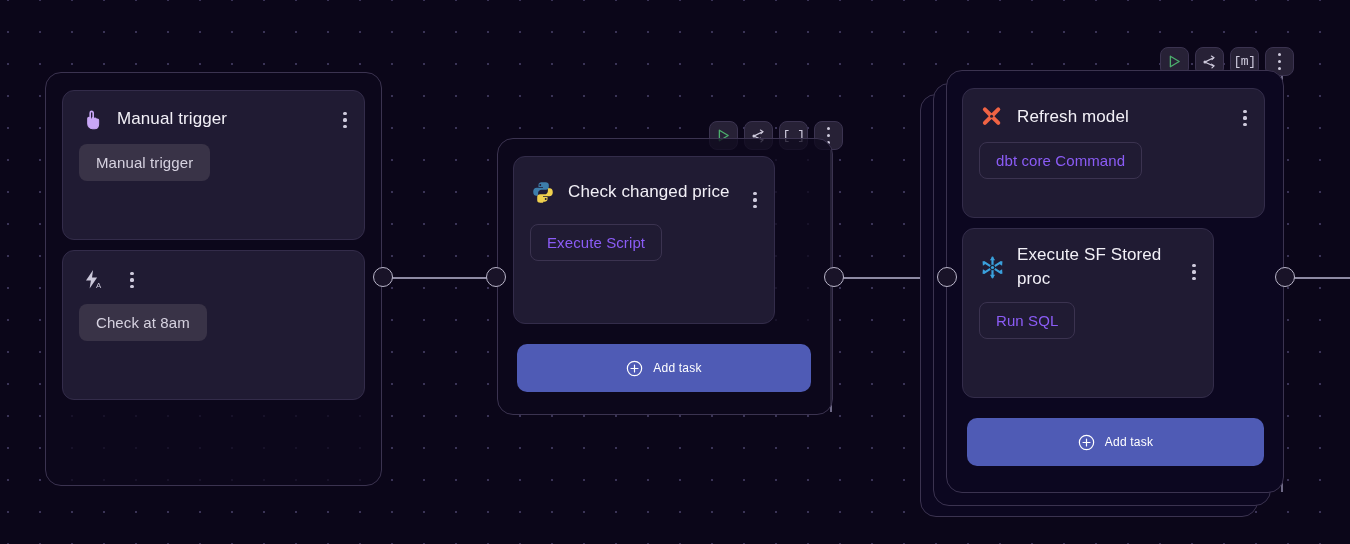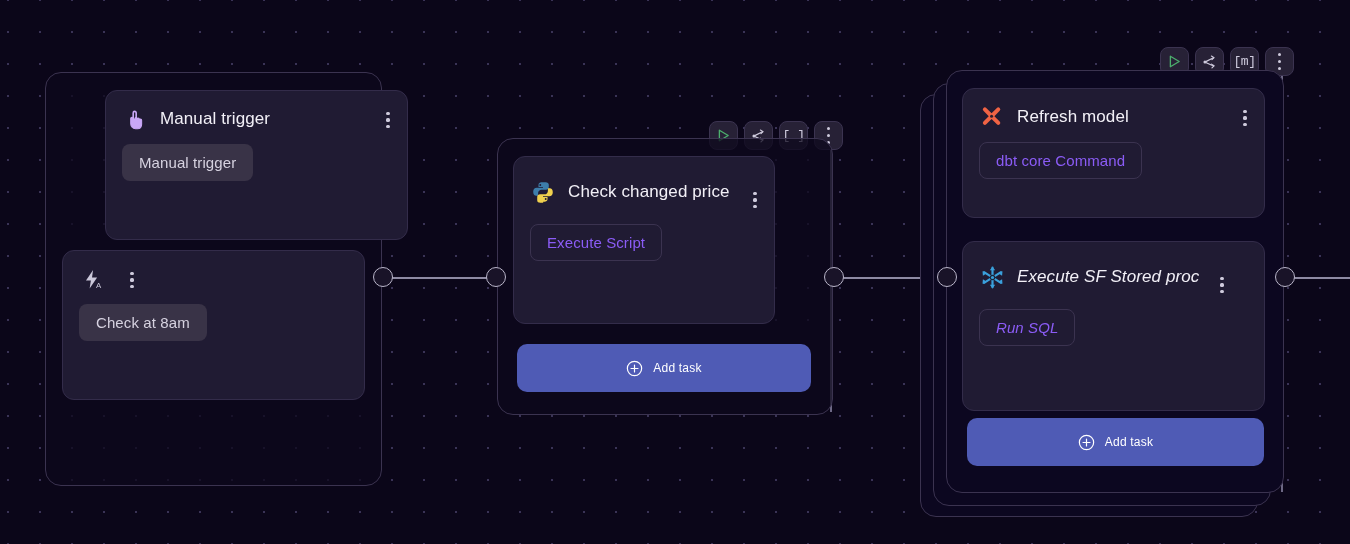--- a/index.html
+++ b/index.html
@@ -185,21 +185,21 @@
 <body>
 
 <div id="canvas">
 
   <div class="edge" style="left:383px; top:277px; width:114px;"></div>
   <div class="edge" style="left:834px; top:277px; width:114px;"></div>
   <div class="edge" style="left:1285px; top:277px; width:66px;"></div>
 
   <div class="group" style="left:45px; top:72px; width:337px; height:414px;"></div>
 
-  <div class="card" style="left:62px; top:90px; width:303px; height:150px;margin-left:43px;">
+  <div class="card" style="left:62px; top:90px; width:303px; height:150px;">
     <div class="card-head">
       <span class="card-icon">
         <svg width="23" height="23" viewBox="0 0 24 24" aria-hidden="true">
           <path d="M9.6 11.2V5.1a1.55 1.55 0 0 1 3.1 0v5.3" fill="none" stroke="#c9a7f7" stroke-width="1.7" stroke-linecap="round"></path>
           <path d="M9.6 10.4c0-.9-2.6-1.1-2.6.6v5.2c0 3.1 2.1 5.4 5 5.4h2.1c2.6 0 4.3-1.9 4.3-4.6v-4.3c0-1.5-2.4-1.5-2.4 0v-1c0-1.5-2.4-1.5-2.4 0v-.6c0-1.5-2.3-1.5-2.3 0" fill="#c9a7f7" stroke="#c9a7f7" stroke-width="1.1" stroke-linejoin="round"></path>
         </svg>
       </span>
       <span class="card-title">Manual trigger</span>
       <span class="kebab">
         <i></i>
@@ -330,21 +330,21 @@
       <span class="card-title">Refresh model</span>
       <span class="kebab">
         <i></i>
           <i></i>
           <i></i>
       </span>
     </div>
     <span class="chip">dbt core Command</span>
   </div>
 
-  <div class="card" style="left:962px; top:241px; width:303px; height:170px;font-style:italic;">
+  <div class="card" style="left:962px; top:228px; width:252px; height:170px;">
     <div class="card-head">
       <span class="card-icon">
         <svg width="25" height="25" viewBox="0 0 24 24" aria-hidden="true">
           <g stroke="#3aa0dc" stroke-width="2.1" stroke-linecap="round">
             <path d="M12 2.6v18.8M3.9 6.9l16.2 10.2M20.1 6.9 3.9 17.1"></path>
           </g>
           <g fill="#3aa0dc">
             <path d="M12 1.6 9.4 5.1h5.2zM12 22.4l2.6-3.5H9.4zM2.4 6.1l.4 4.3 3.7-2.6zM21.6 17.9l-.4-4.3-3.7 2.6zM21.6 6.1l-4.1 1.7 3.7 2.6zM2.4 17.9l4.1-1.7-3.7-2.6z"></path>
           </g>
           <circle cx="12" cy="12" r="2.6" fill="#1b2338"></circle>

